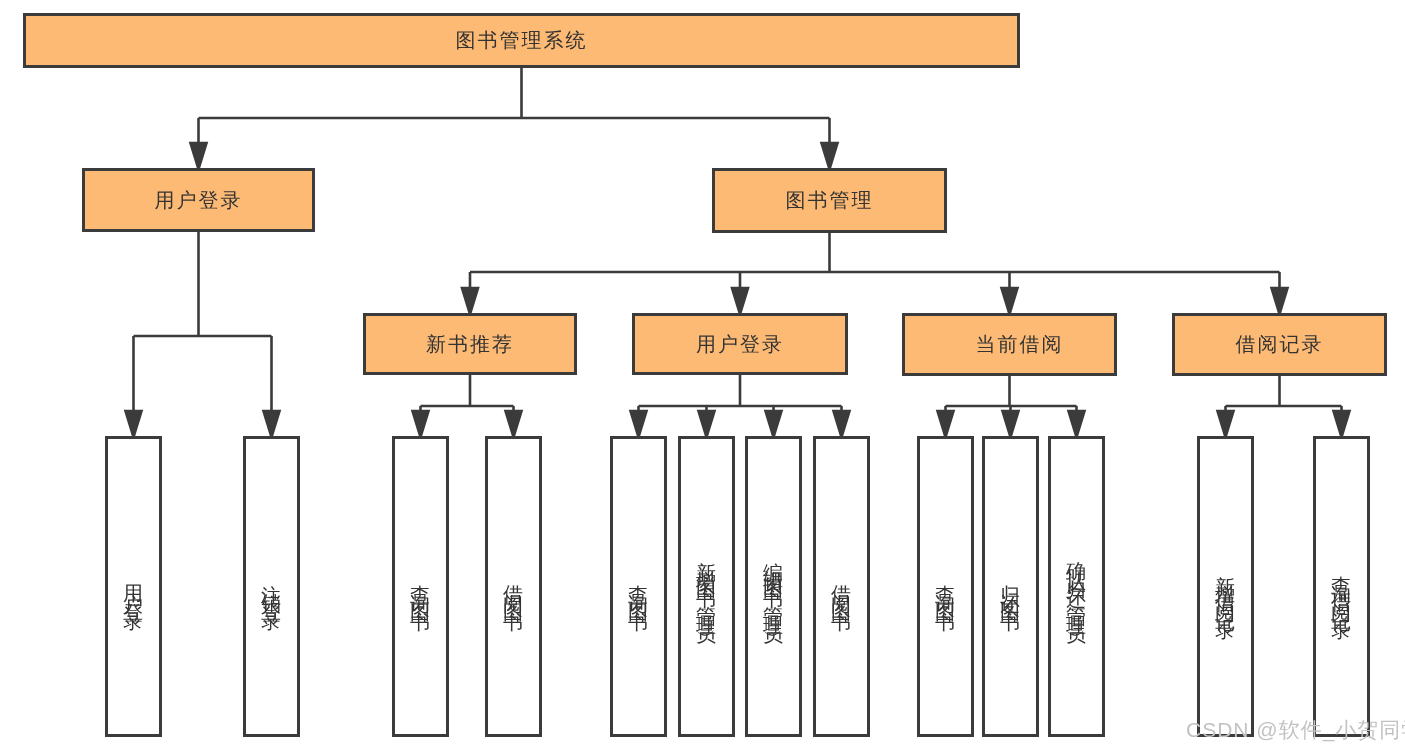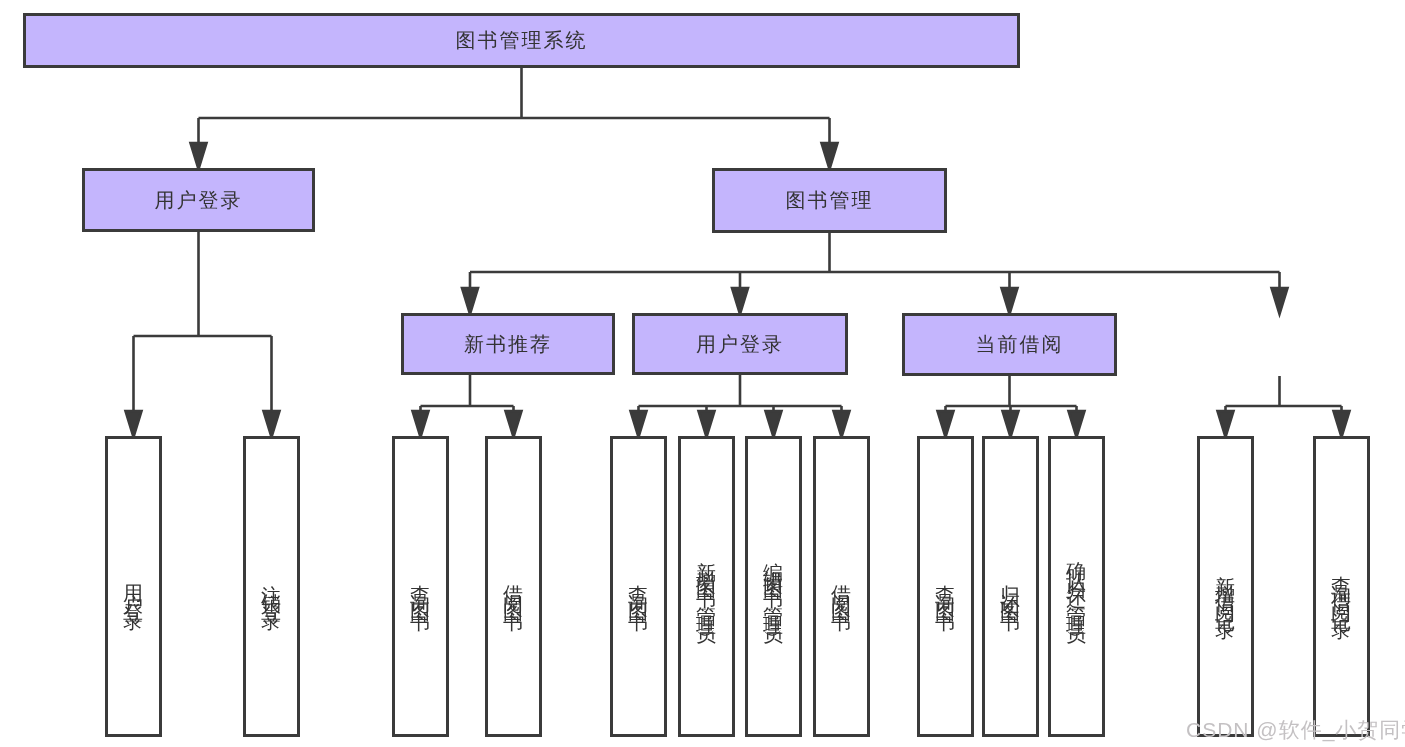--- a/index.html
+++ b/index.html
@@ -15,21 +15,21 @@
   #connectors {
     position: absolute;
     left: 0; top: 0;
     width: 1405px; height: 747px;
     pointer-events: none;
   }
   .node {
     position: absolute;
     box-sizing: border-box;
     border: 3px solid #3b3b3b;
-    background: #c4b5fd;
+    background: #fdba74;
     display: flex;
     align-items: center;
     justify-content: center;
     font-size: 20px;
     letter-spacing: 2px;
     color: #333333;
     white-space: nowrap;
   }
   .leaf {
     position: absolute;
@@ -121,28 +121,31 @@
     <span>图书管理系统</span>
   </div>
 
   <div class="node" style="left:82px; top:168px; width:233px; height:64px;">
     <span>用户登录</span>
   </div>
   <div class="node" style="left:712px; top:168px; width:235px; height:65px;">
     <span>图书管理</span>
   </div>
 
-  <div class="node" style="left:363px; top:313px; width:214px; height:62px;margin-left:38px;">
+  <div class="node" style="left:363px; top:313px; width:214px; height:62px;">
     <span>新书推荐</span>
   </div>
   <div class="node" style="left:632px; top:313px; width:216px; height:62px;">
     <span>用户登录</span>
   </div>
   <div class="node" style="left:902px; top:313px; width:215px; height:63px;padding-left:20px;">
     <span>当前借阅</span>
+  </div>
+  <div class="node" style="left:1172px; top:313px; width:215px; height:63px;">
+    <span>借阅记录</span>
   </div>
 
   <div class="leaf" style="left:105px;">
     <span>用户登录</span>
   </div>
   <div class="leaf" style="left:243px;">
     <span>注销登录</span>
   </div>
 
   <div class="leaf" style="left:392px;">

